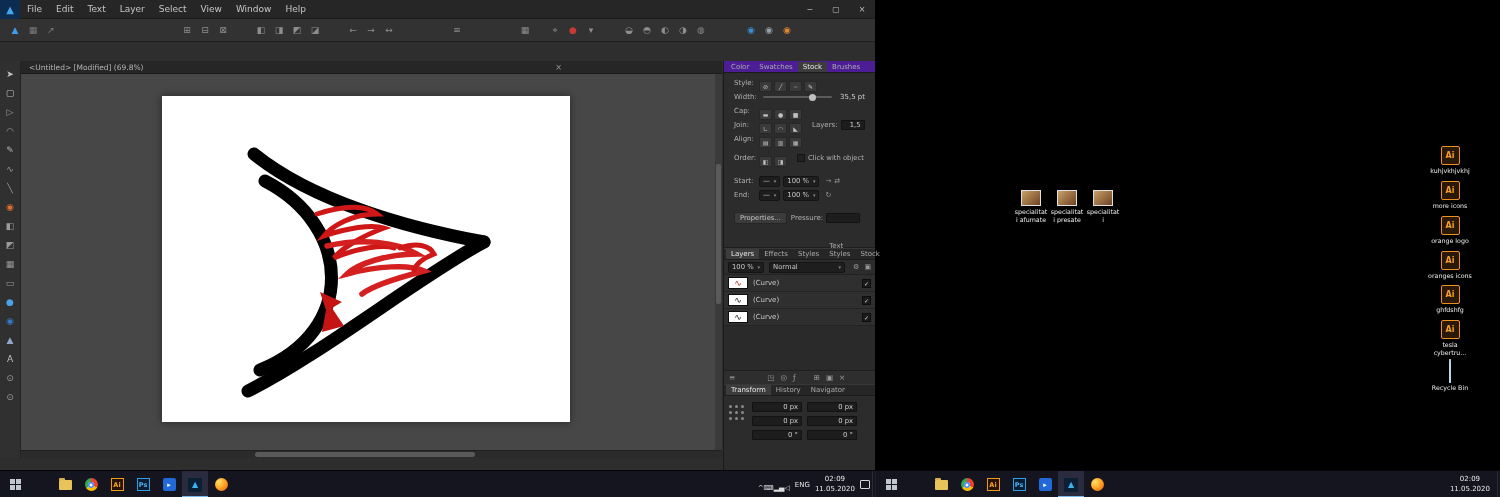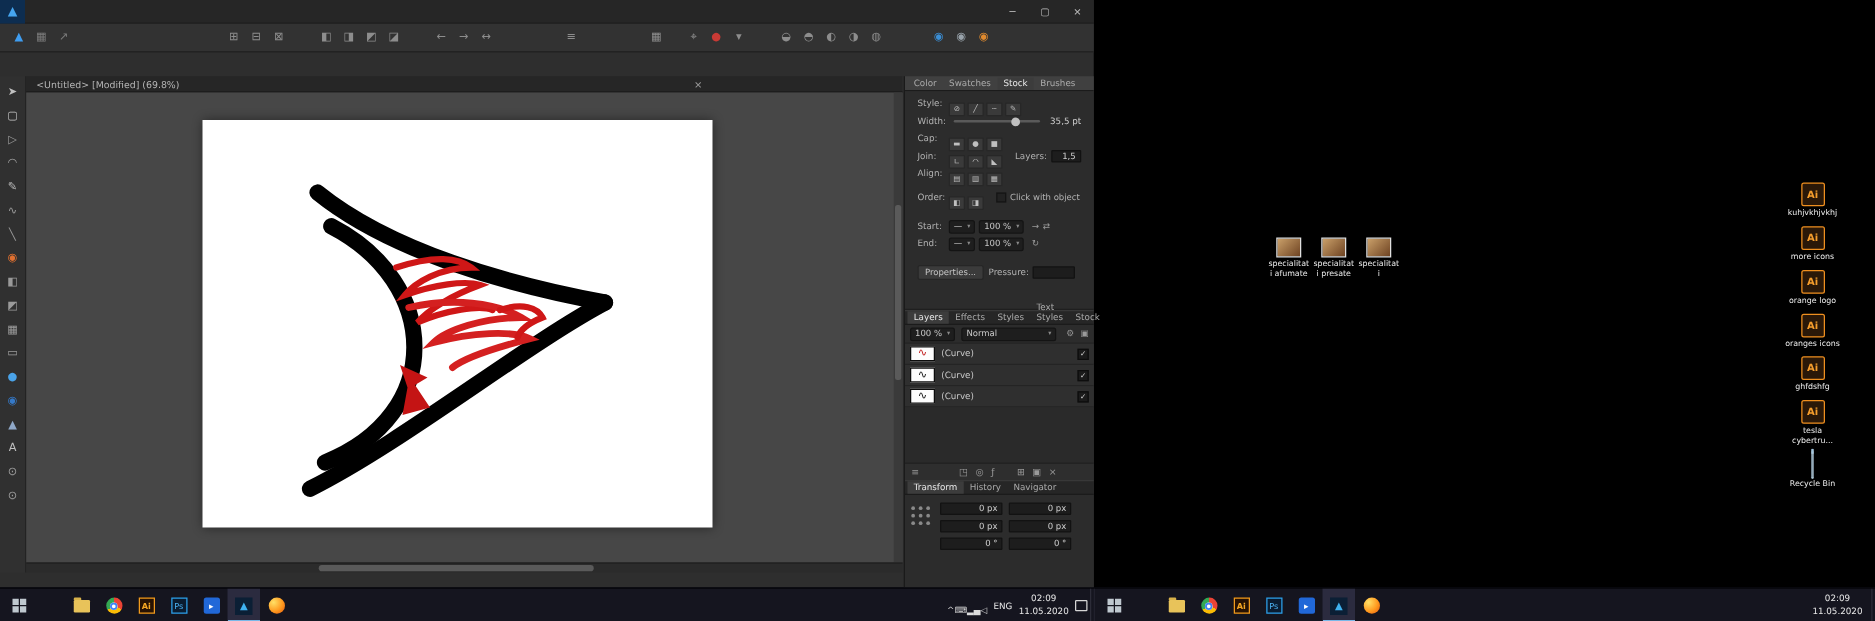--- a/index.html
+++ b/index.html
@@ -34,21 +34,21 @@
   .artboard{position:absolute;left:141px;top:22px;width:408px;height:326px;background:#fff;box-shadow:0 0 8px rgba(0,0,0,.45)}
   .vscroll{position:absolute;right:0;top:0;width:7px;height:100%;background:#3a3a3a}
   .vthumb{position:absolute;left:1px;top:90px;width:5px;height:140px;background:#5a5a5a;border-radius:2px}
   .hscroll{position:absolute;left:21px;top:450px;width:701px;height:8px;background:#2b2b2b;border-top:1px solid #202020}
   .hthumb{position:absolute;left:234px;top:1px;width:220px;height:5px;background:#5a5a5a;border-radius:3px}
   .statusbar{position:absolute;left:0;top:458px;width:722px;height:12px;background:#2d2d2d;border-top:1px solid #202020;font-size:7.5px;color:#b8b8b8;display:flex;align-items:center;padding-left:8px;white-space:pre}
   .sb-b{font-weight:bold;color:#dedede}
 
   
   .panels{position:absolute;left:723px;top:61px;width:152px;height:409px;background:#2c2c2c;border-left:1px solid #1a1a1a;display:flex;flex-direction:column}
-  .ptabs{height:12px;background:#404040;display:flex;align-items:flex-end;border-bottom:1px solid #1b1b1b;padding-left:2px;position:relative;flex:none}
+  .ptabs{height:12px;background:#4c1d95;display:flex;align-items:flex-end;border-bottom:1px solid #1b1b1b;padding-left:2px;position:relative;flex:none}
   .ptab{font-size:7px;color:#ababab;padding:1px 5px}
   .ptab.active{background:#3c3c3c;color:#e8e8e8}
 
   .stroke-sec{height:175px;border-bottom:1px solid #1f1f1f;padding-top:2px;flex:none}
   .prow{display:flex;align-items:center;margin:2px 10px;height:12px}
   .mt6{margin-top:7px}.mt10{margin-top:11px}
   .plabel{width:25px;font-size:7px;color:#b2b2b2;flex:none}
   .pbtn{width:13px;height:11px;background:#3a3a3a;border:1px solid #272727;border-radius:1px;display:inline-flex;align-items:center;justify-content:center;font-size:6px;color:#c0c0c0;margin-right:2px;flex:none}
   .pval{font-size:7px;color:#cfcfcf;margin-left:4px;white-space:nowrap}
   .sl-track{flex:1;height:2px;background:#5a5a5a;border-radius:1px;position:relative;margin:0 4px}
@@ -99,41 +99,52 @@
   .winlogo i{width:5px;height:5px;background:#bfc8cf}
   .tb-apps{display:flex;margin-left:22px}
   .tb-btn{width:26px;height:27px;display:flex;align-items:center;justify-content:center;position:relative;flex:none}
   .tb-btn.active{background:#2b2b3f;box-shadow:inset 0 -2px 0 #7ab8e8}
   .appic{display:flex;align-items:center;justify-content:center}
   .i-folder{width:13px;height:10px;background:#e8c35a;border-radius:1px;position:relative}
   .i-folder::before{content:"";position:absolute;top:-2px;left:0;width:6px;height:2px;background:#d8b14a;border-radius:1px 1px 0 0}
   .i-chrome{width:13px;height:13px;border-radius:50%;background:conic-gradient(#ea4335 0 33%,#fbbc05 0 66%,#34a853 0 100%);position:relative}
   .i-chrome::after{content:"";position:absolute;inset:3.5px;border-radius:50%;background:#fff;box-shadow:inset 0 0 0 1.5px #4285f4}
   .i-ai{width:13px;height:13px;background:#271203;border:1px solid #f09a1e;color:#f5a623;font-size:6.5px;font-weight:bold}
-  .i-ps{width:13px;height:13px;background:#0a1c30;border:1px solid #2e9fe8;color:#4cb4f5;font-size:6.5px;font-weight:normal}
+  .i-ps{width:13px;height:13px;background:#0a1c30;border:1px solid #2e9fe8;color:#4cb4f5;font-size:6.5px;font-weight:bold}
   .i-mov{width:13px;height:13px;background:#2168d8;border-radius:2px;color:#fff;font-size:7px}
   .i-af{width:14px;height:14px;background:#0b1f35;color:#3fb2f0;font-size:8px}
   .i-ff{width:13px;height:13px;border-radius:50%;background:radial-gradient(circle at 30% 30%,#ffe066,#ff9a1f 55%,#e2540a)}
   .tray{position:absolute;right:5px;top:0;height:27px;display:flex;align-items:center;gap:5px}
   .tico{font-size:7px;color:#dcdcdc}
   .tlang{font-size:7px;color:#e8e8e8}
   .tclock{display:flex;flex-direction:column;align-items:center;justify-content:center;line-height:1.3;font-size:7px;color:#e8e8e8;text-align:center}
   .tnotif{width:10px;height:9px;border:1px solid #d5d5d5;border-radius:1px}
   .rclock{position:absolute;right:10px;top:0;height:27px;display:flex;align-items:center}
   .sliver{position:absolute;right:0;top:0;width:3px;height:27px;border-left:1px solid #2c2c38}
 </style>
 </head>
 <body>
 
 <div id="screen">
 
   <div class="app">
 
     <div class="titlebar">
       <span class="applogo">▲</span>
+      <div style="display:flex">
+
+      <span class="menu-item">File</span>
+          <span class="menu-item">Edit</span>
+          <span class="menu-item">Text</span>
+          <span class="menu-item">Layer</span>
+          <span class="menu-item">Select</span>
+          <span class="menu-item">View</span>
+          <span class="menu-item">Window</span>
+          <span class="menu-item">Help</span>
+        </div>
       <div class="wctrl">
         <span class="wbtn">─</span>
         <span class="wbtn">▢</span>
         <span class="wbtn">×</span>
       </div>
     </div>
 
     <div class="toolbar">
 
     <span class="tic" style="color: rgb(63, 157, 240);">▲</span>

